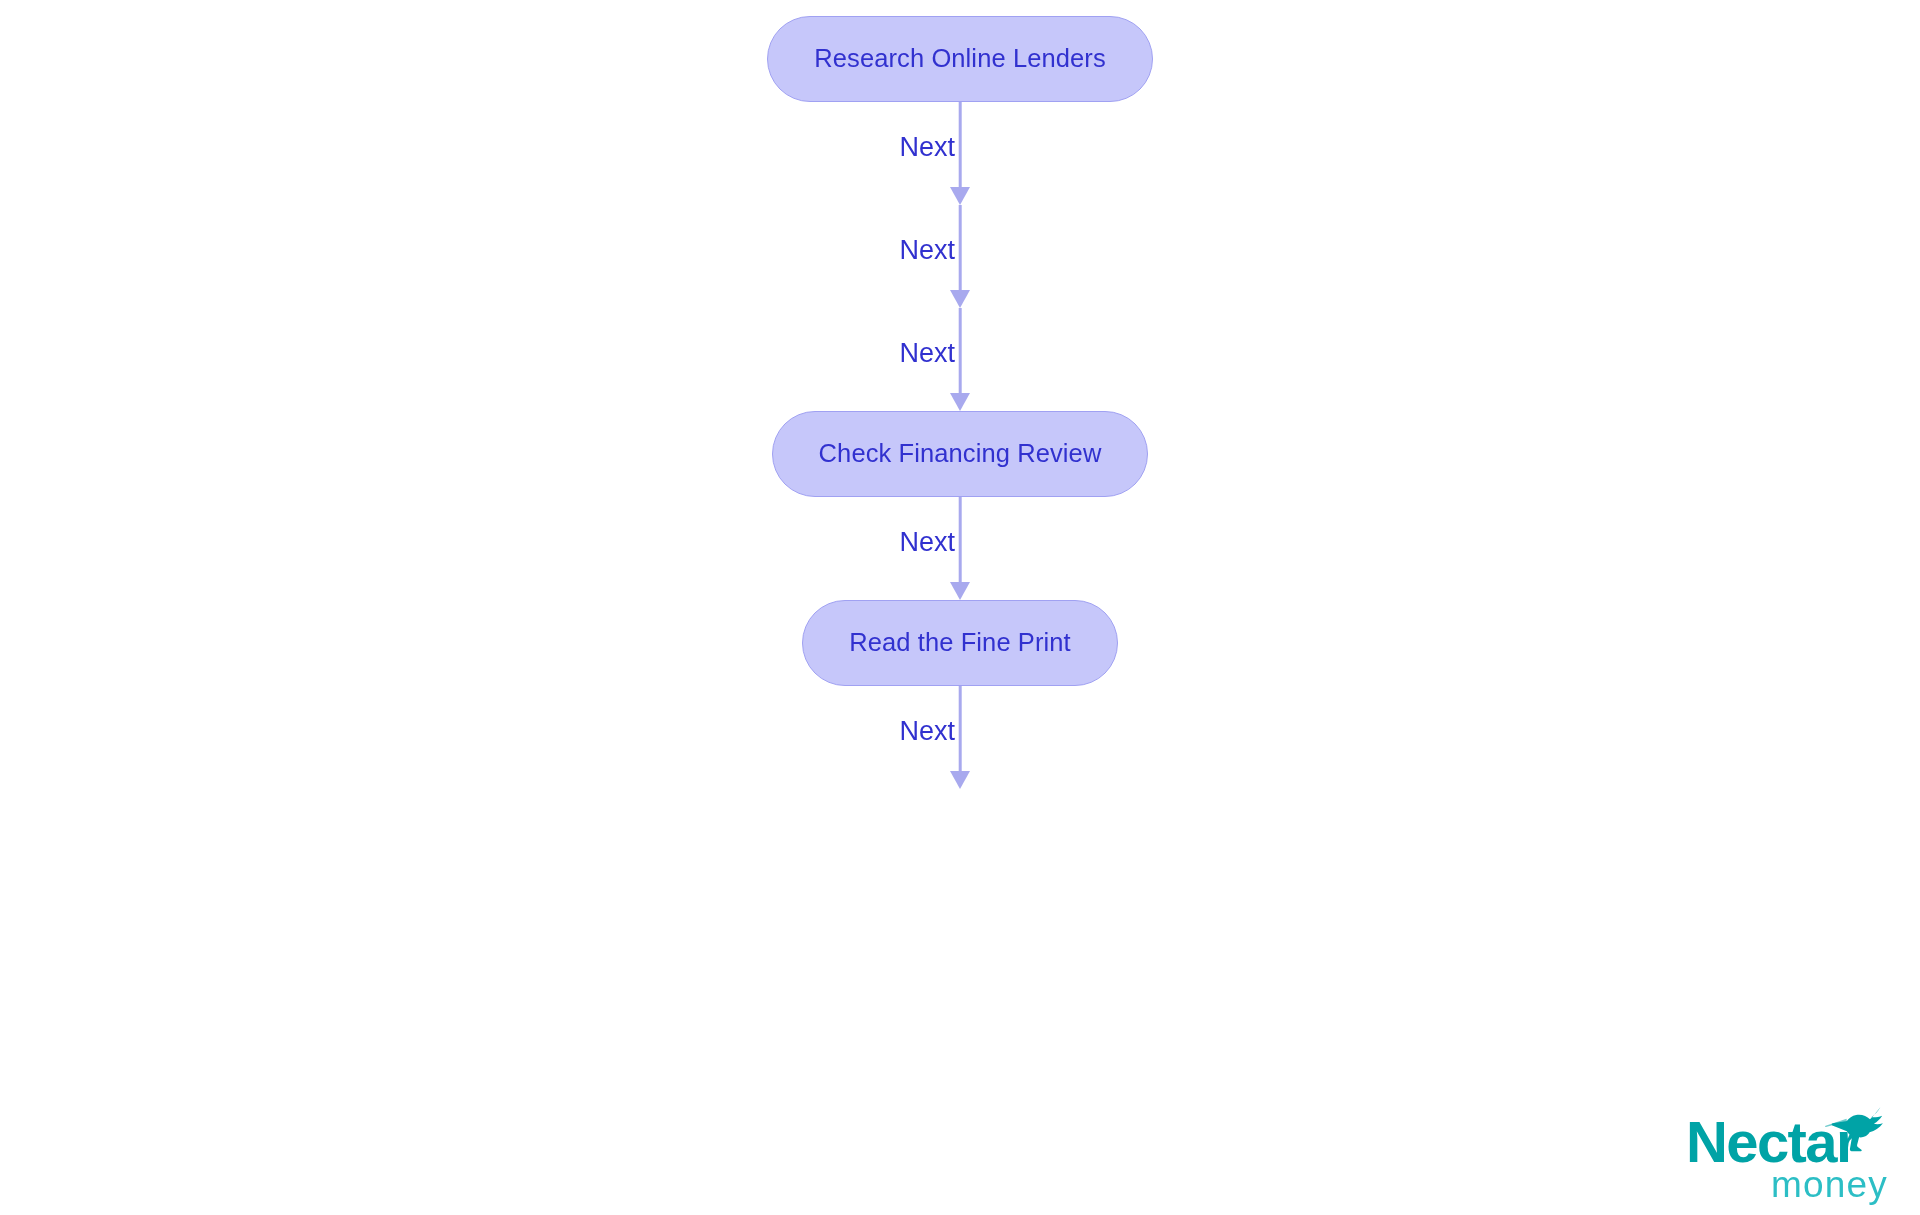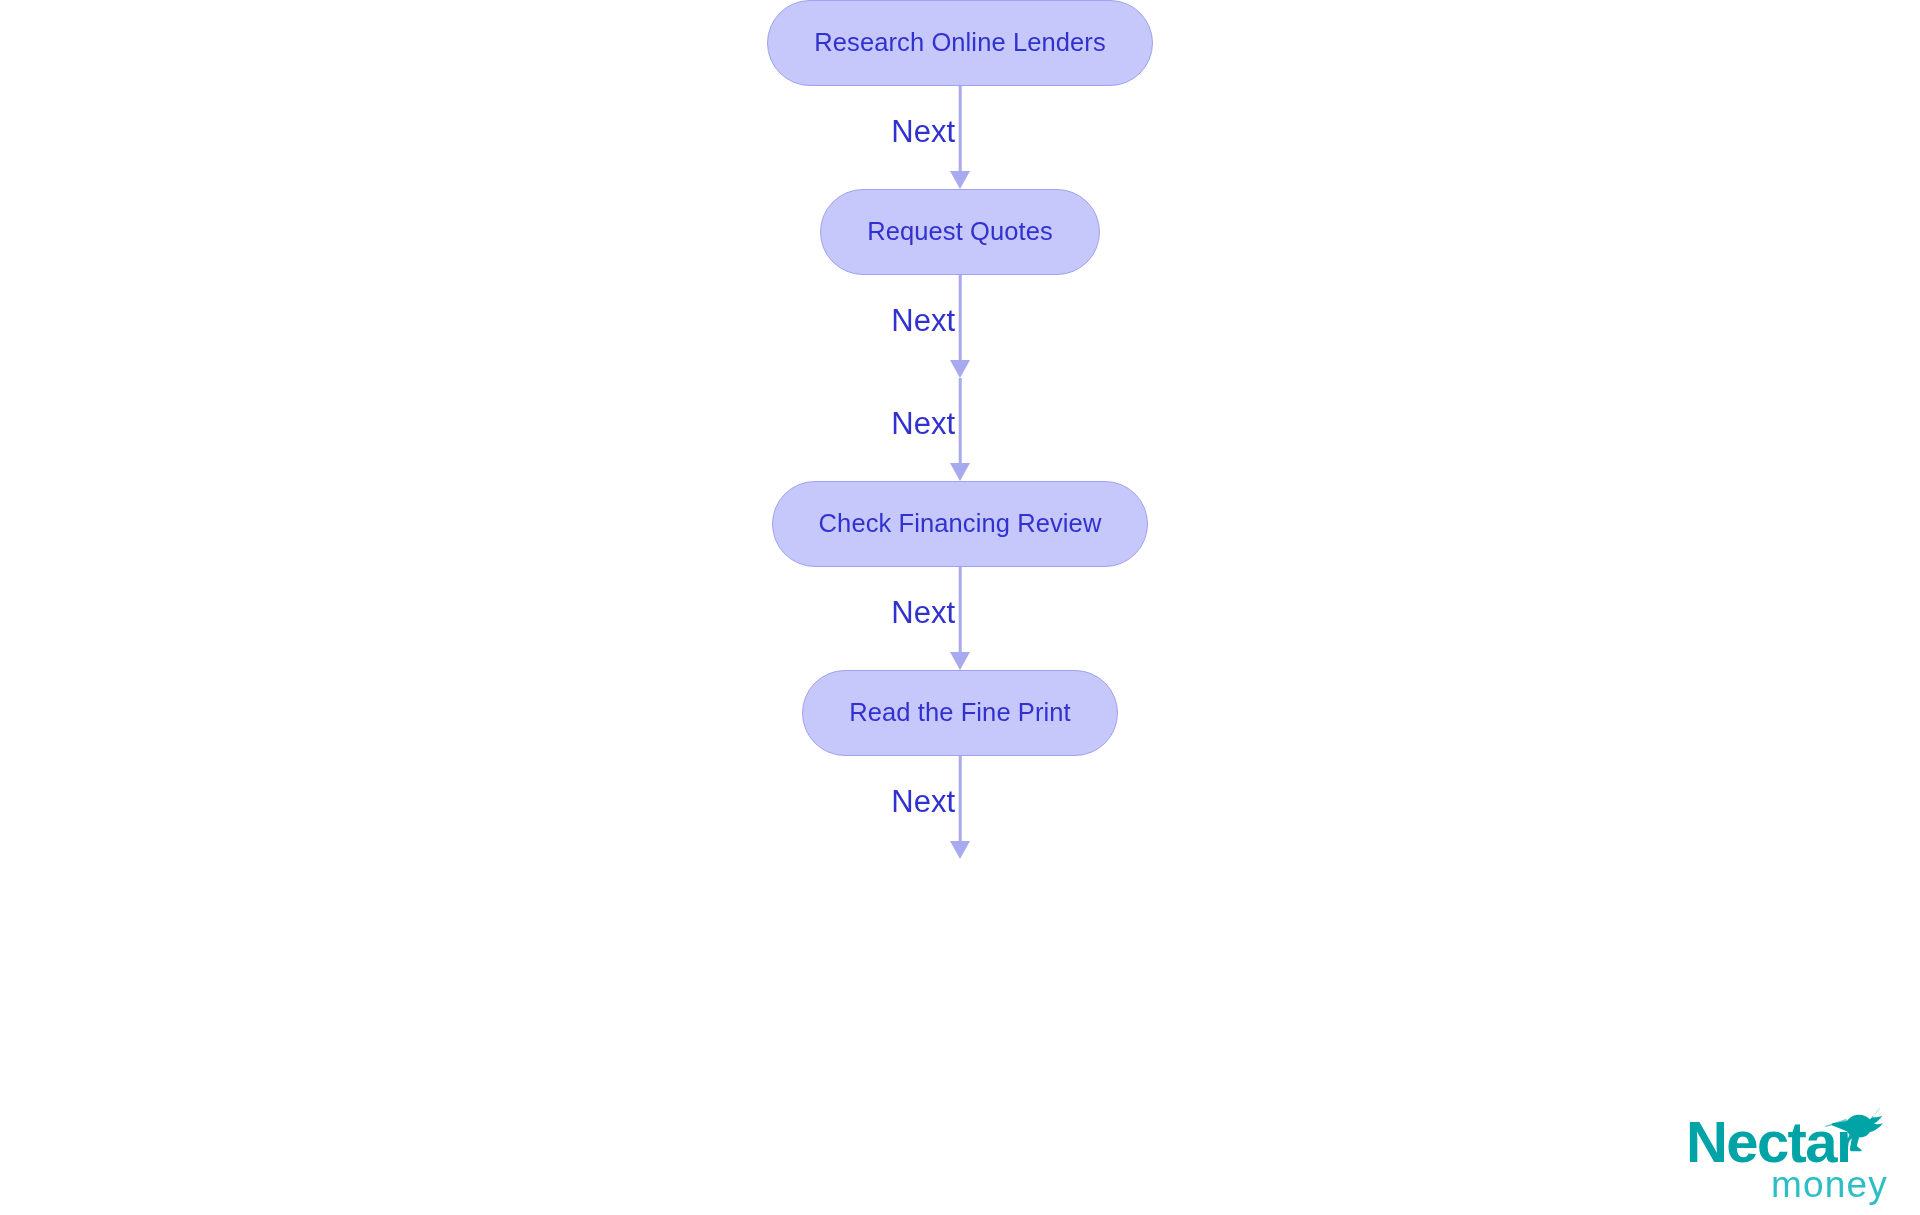--- a/index.html
+++ b/index.html
@@ -23,21 +23,21 @@
     position: absolute;
     left: 0;
     top: 0;
     width: 1920px;
     height: 1100px;
   }
 
   .flow-column {
     position: absolute;
     left: 0;
-    top: 0;
+    top: 16px;
     width: 1920px;
     display: flex;
     flex-direction: column;
     align-items: center;
   }
 
   
   .node {
     position: relative;
     height: 86px;
@@ -85,21 +85,21 @@
     border-left: 10.5px solid transparent;
     border-right: 10.5px solid transparent;
     border-top: 18px solid #a8a9ee;
   }
   .connector-label {
     position: absolute;
     right: 50%;
     top: 44%;
     transform: translate(-5px, -50%);
     color: #3131cf;
-    font-size: 31px;
+    font-size: 27px;
     line-height: 1;
     white-space: nowrap;
     background: transparent;
   }
 
   
   #brand-logo {
     position: absolute;
     right: 24px;
     bottom: 10px;
@@ -143,23 +143,20 @@
     <div class="node">
       <span class="node-label">Research Online Lenders</span>
     </div>
 
     <div class="connector">
       <div class="connector-line"></div>
       <div class="connector-arrowhead"></div>
       <span class="connector-label">Next</span>
     </div>
 
-    <div class="node">
-      <span class="node-label">Request Quotes</span>
-    </div>
 
     <div class="connector">
       <div class="connector-line"></div>
       <div class="connector-arrowhead"></div>
       <span class="connector-label">Next</span>
     </div>
 
 
     <div class="connector">
       <div class="connector-line"></div>

